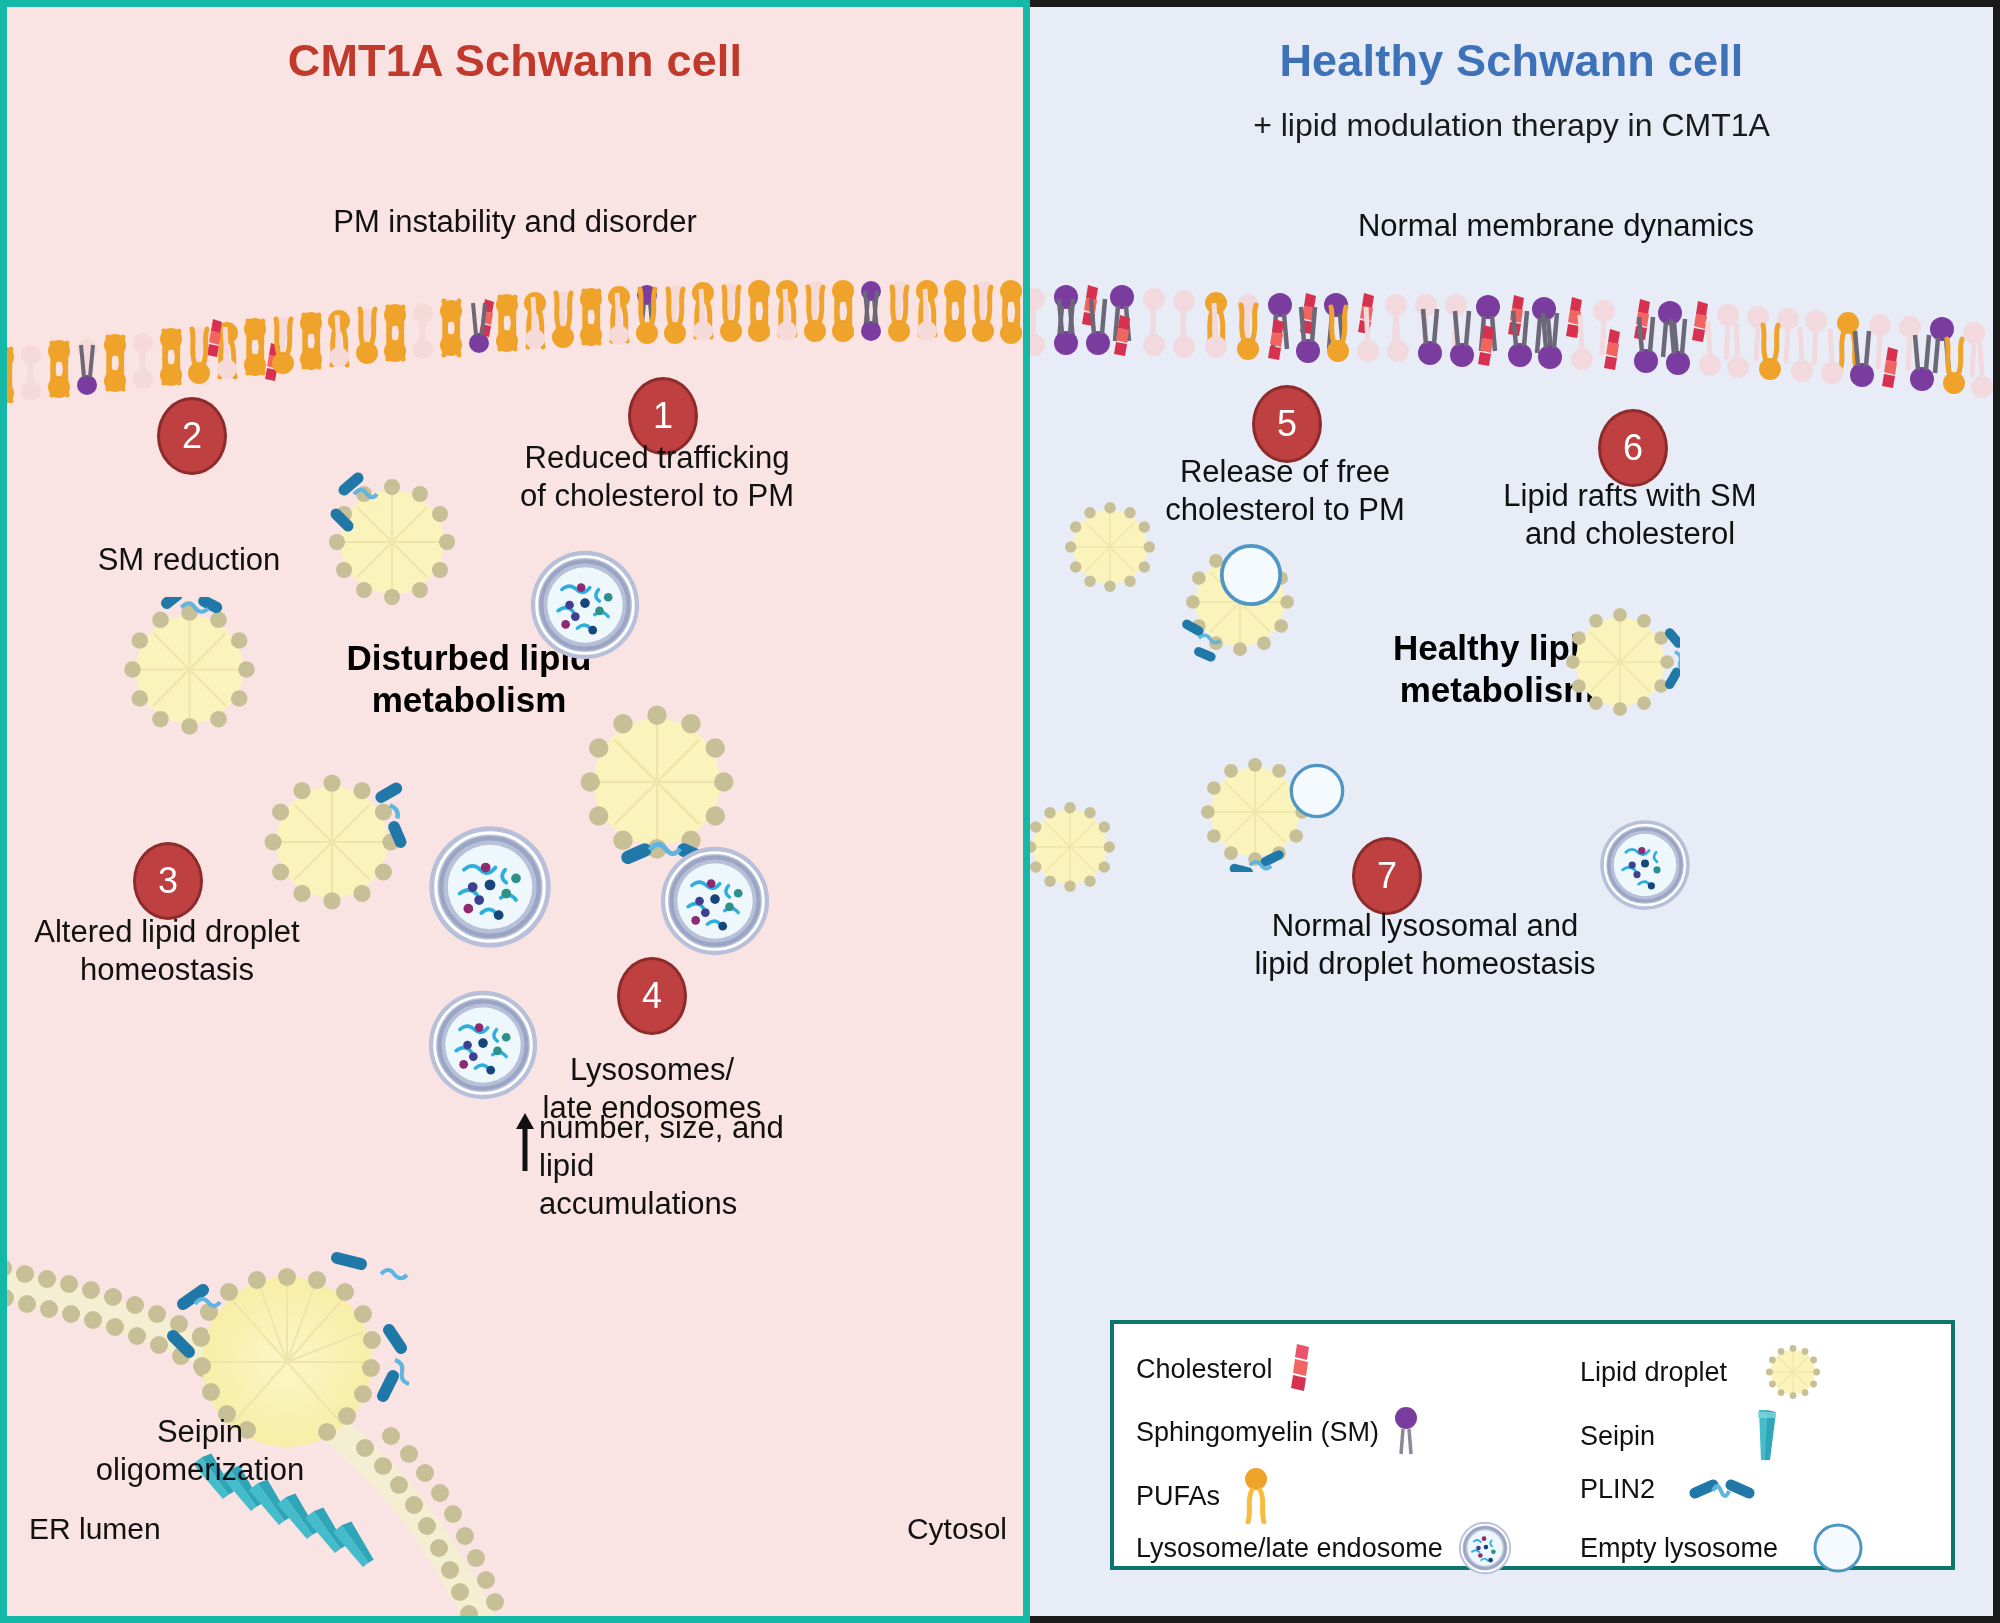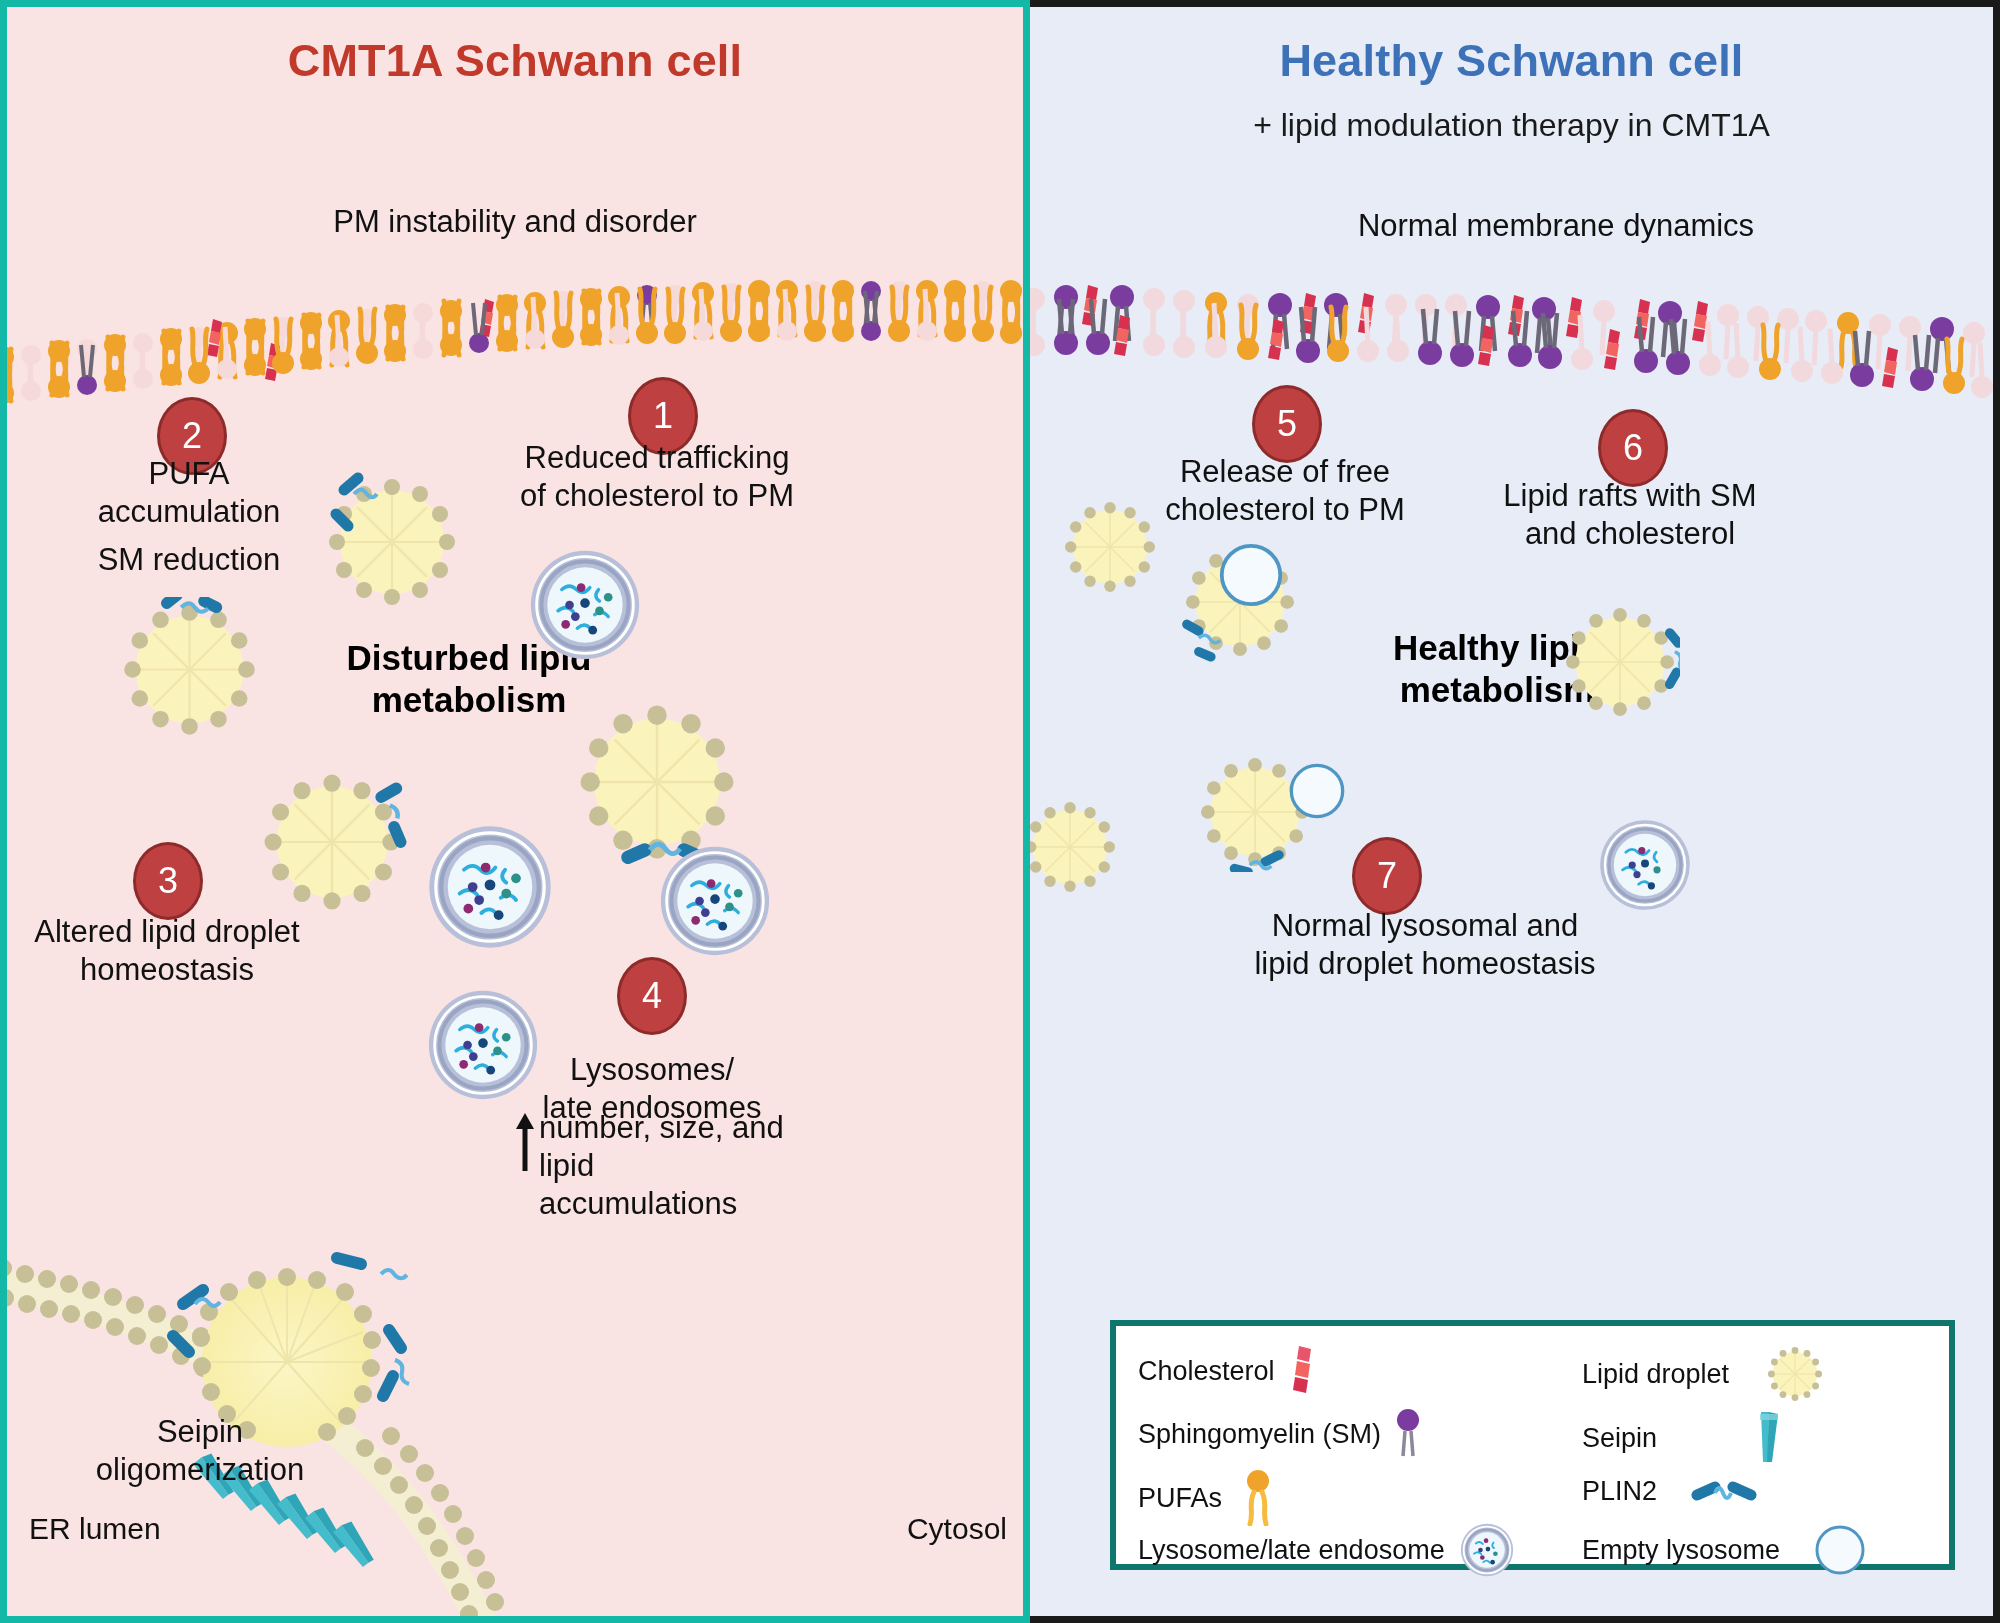--- a/index.html
+++ b/index.html
@@ -25,21 +25,21 @@
   
   .membrane{position:absolute;overflow:visible;}
 
   
   .ld{position:absolute;}
   .lyso{position:absolute;}
   .empty-lyso{position:absolute;}
 
   
   #legend{position:absolute;left:1110px;top:1320px;width:845px;height:250px;
-          background:#fff;border:6px solid #0f766e;box-sizing:border-box;}
+          background:#fff;border:4px solid #0f766e;box-sizing:border-box;}
   .lg-row{position:absolute;display:flex;align-items:center;}
   .lg-label{font-size:27px;color:#111;white-space:nowrap;}
   .lg-ico{margin-left:14px;display:flex;align-items:center;justify-content:center;}
 
   .arrowup{position:absolute;}
 </style>
 </head>
 <body>
 
 <div id="root">
@@ -166,22 +166,20 @@
           <use href="#pufaD" x="996" y="84"></use>
         <use href="#pufaD" x="1024" y="86"></use>
       </g>
     </svg>
 
     <div class="num" style="left:621px;top:370px;">1</div>
     <div class="ann" style="left:500px;top:432px;width:300px;">Reduced trafficking
 of cholesterol to PM</div>
 
     <div class="num" style="left:150px;top:390px;">2</div>
-    <div class="ann" style="left:62px;top:448px;width:240px;">PUFA
-accumulation</div>
     <div class="ann" style="left:62px;top:514px;width:240px;margin-top:20px;">SM reduction</div>
 
     <div class="annbold" style="left:282px;top:630px;width:360px;">Disturbed lipid
 metabolism</div>
 
     <div class="num" style="left:126px;top:835px;">3</div>
     <div class="ann" style="left:10px;top:906px;width:300px;">Altered lipid droplet
 homeostasis</div>
 
     <div class="num" style="left:610px;top:950px;">4</div>

